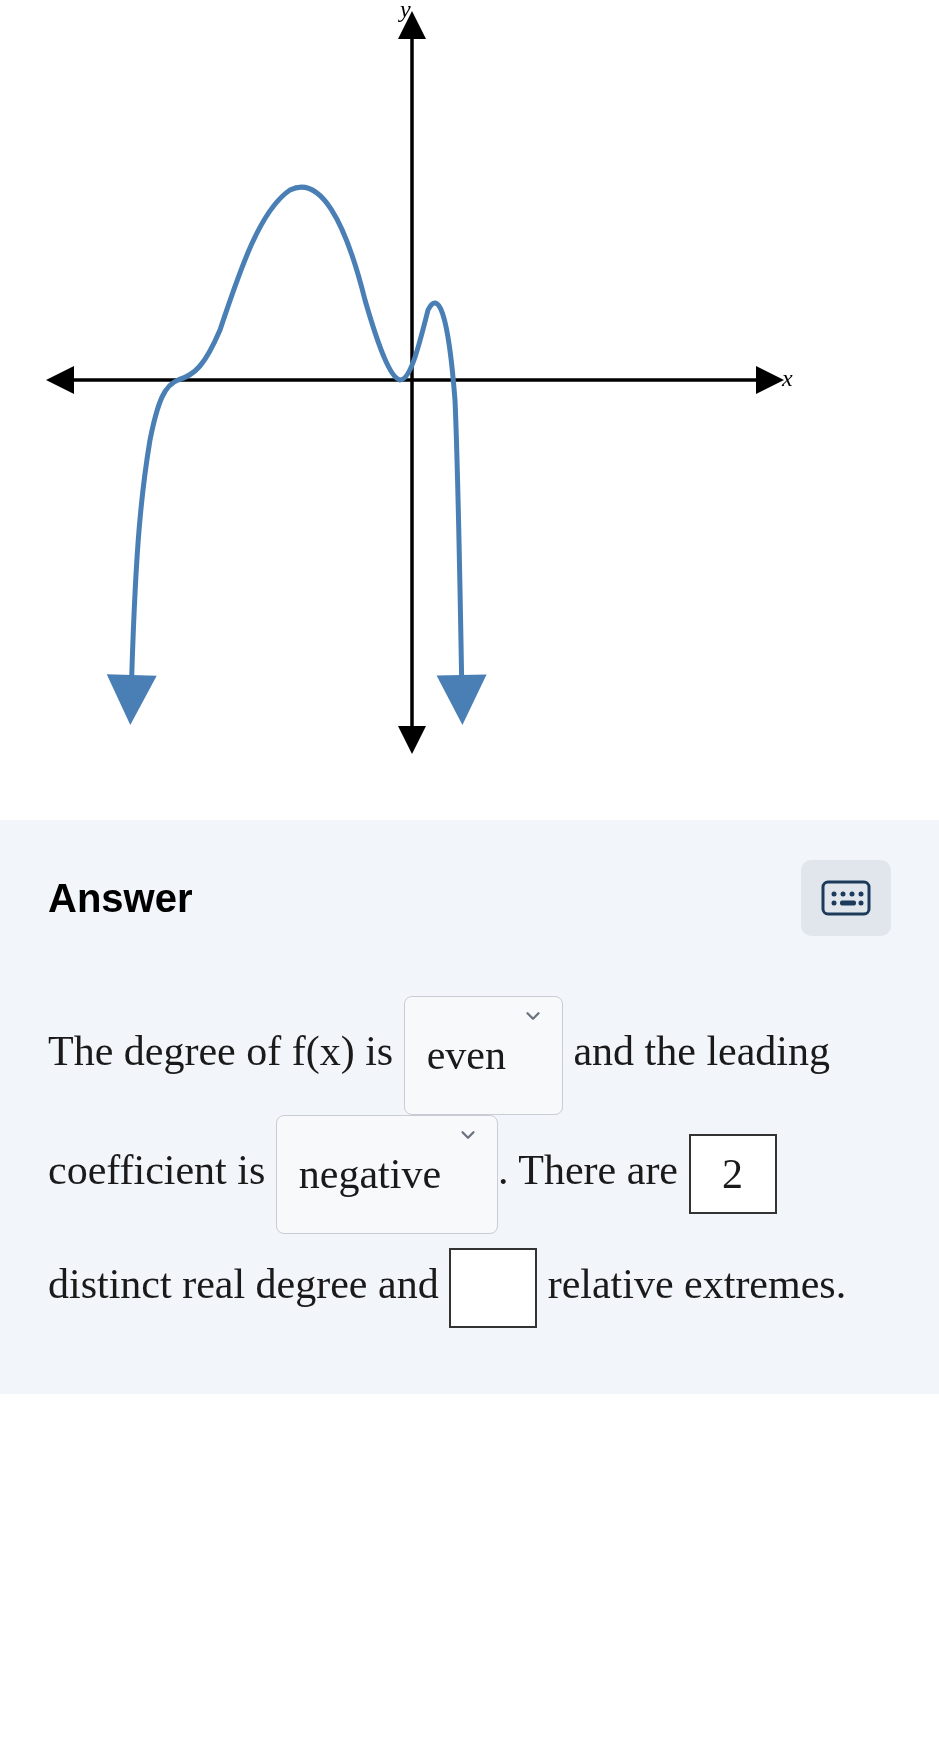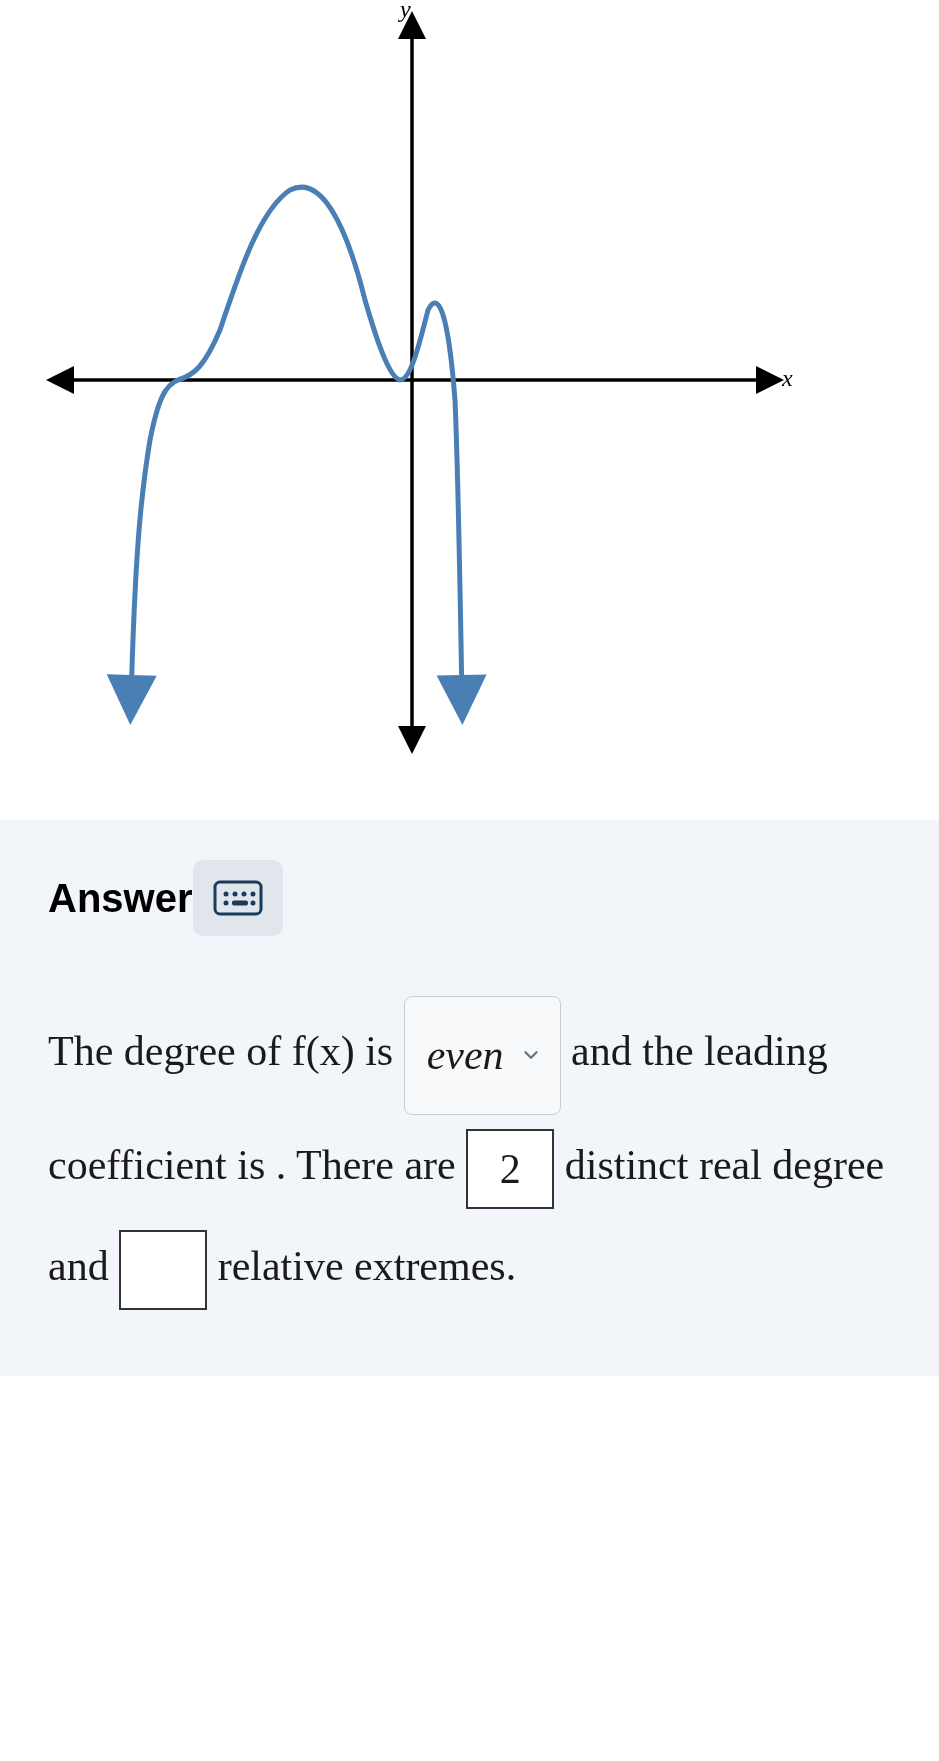--- a/index.html
+++ b/index.html
@@ -28,21 +28,21 @@
     font-size: 24px;
     color: #000;
   }
   .answer-panel {
     background: #f2f5f9;
     padding: 40px 48px 60px 48px;
     width: 939px;
   }
   .answer-header {
     display: flex;
-    justify-content: flex-start;
+    justify-content: space-between;
     align-items: center;
     margin-bottom: 60px;
   }
   .answer-title {
     font-family: -apple-system, BlinkMacSystemFont, 'Segoe UI', Arial, sans-serif;
     font-weight: 700;
     font-size: 40px;
     color: #000;
   }
   .keyboard-btn {
@@ -60,32 +60,30 @@
     height: 36px;
   }
   .sentence {
     font-size: 42px;
     line-height: 2.4;
     color: #1a1a1a;
     font-family: Georgia, 'Times New Roman', serif;
   }
   .dropdown {
     display: inline-flex;
-    align-items: center;
     background: #f8f9fb;
     border: 1px solid #c8ccd4;
     border-radius: 8px;
     padding: 8px 18px 8px 22px;
     font-size: 42px;
     font-family: Georgia, 'Times New Roman', serif;
     color: #1a1a1a;
     vertical-align: middle;
     cursor: pointer;
     gap: 16px;
-    font-style: italic;
   }
   .chevron {
     width: 22px;
     height: 22px;
     flex-shrink: 0;
   }
   .input-box {
     display: inline-block;
     border: 2px solid #333;
     background: #fff;
@@ -147,15 +145,20 @@
       </svg>
     </div>
   </div>
 
   <div class="sentence">
     <span>The degree of f(x) is </span><span class="dropdown">
         <span>even</span>
         <svg class="chevron" viewBox="0 0 24 24">
           <path d="M6 9l6 6 6-6" fill="none" stroke="#6b7280" stroke-width="2.5" stroke-linecap="round" stroke-linejoin="round"></path>
         </svg>
-      </span><span> and the leading coefficient is </span><span>. There are </span><span class="input-box">2</span><span> distinct real degree and </span><span class="input-box"></span><span> relative extremes.</span>
+      </span><span> and the leading coefficient is </span><span class="dropdown">
+        <span>negative</span>
+        <svg class="chevron" viewBox="0 0 24 24">
+          <path d="M6 9l6 6 6-6" fill="none" stroke="#6b7280" stroke-width="2.5" stroke-linecap="round" stroke-linejoin="round"></path>
+        </svg>
+      </span><span>. There are </span><span class="input-box">2</span><span> distinct real degree and </span><span class="input-box"></span><span> relative extremes.</span>
   </div>
 </div>
 
 </body></html>

